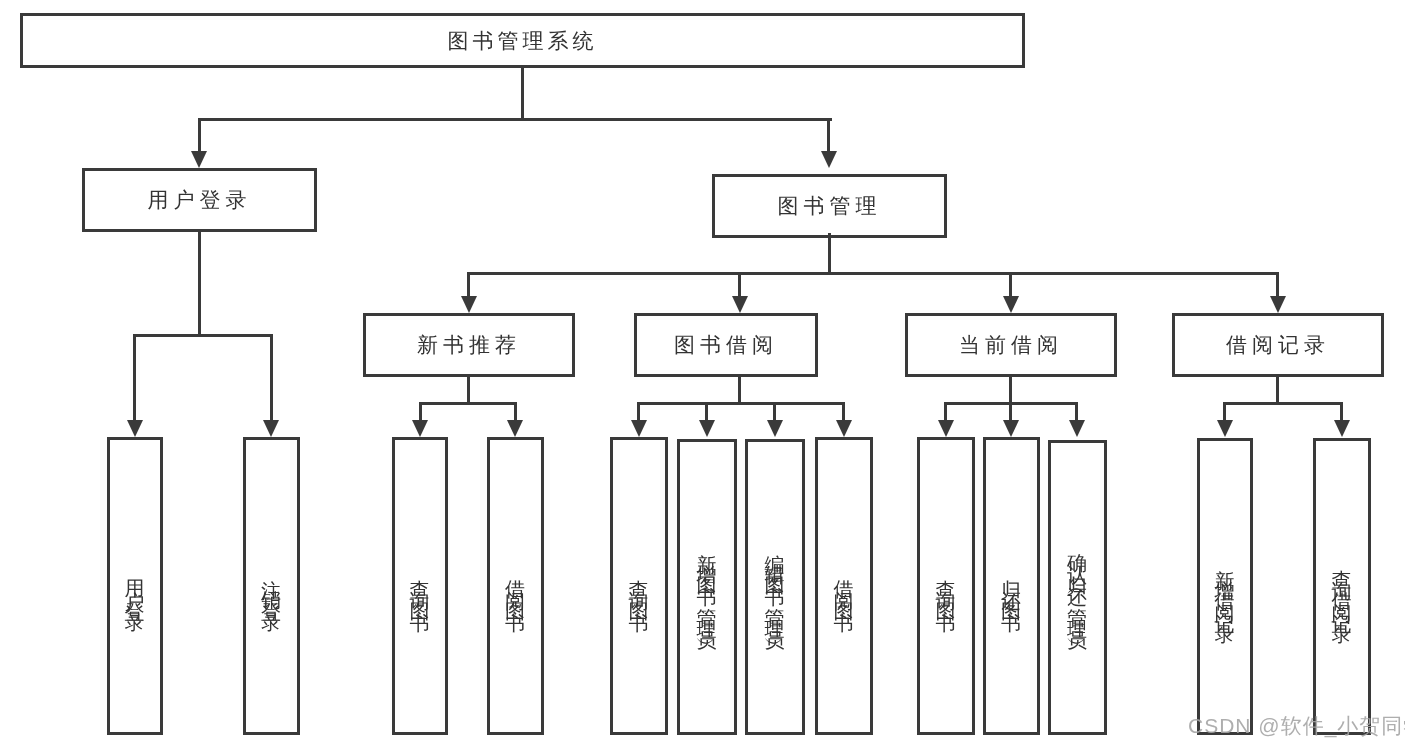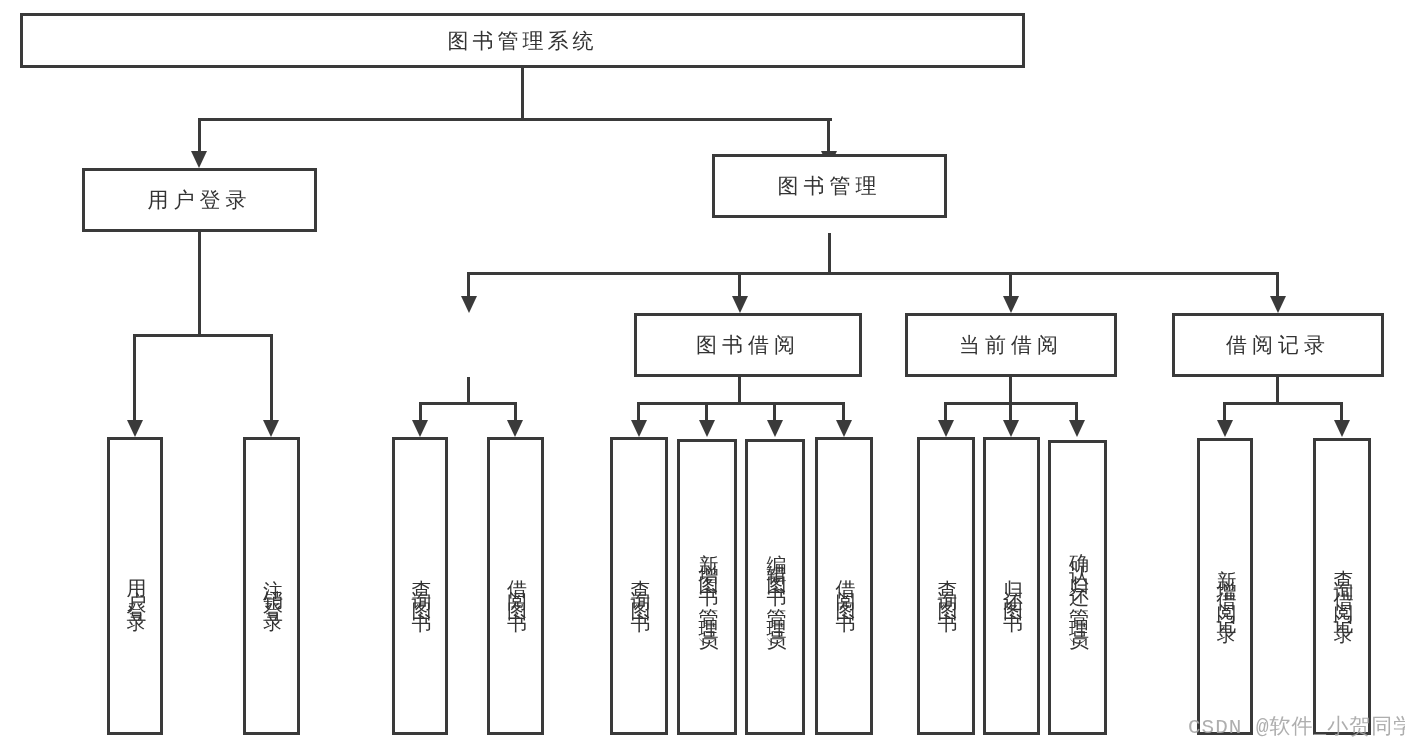--- a/index.html
+++ b/index.html
@@ -7,21 +7,20 @@
     padding: 0;
     background: #ffffff;
     font-family: "Liberation Sans", sans-serif;
   }
   #stage {
     position: relative;
     width: 1405px;
     height: 747px;
     background: #ffffff;
     overflow: hidden;
-    font-family: Liberation Mono, monospace;
   }
   .node-h {
     position: absolute;
     box-sizing: border-box;
     background: #ffffff;
     border: 3px solid #3a3a3a;
     display: flex;
     align-items: center;
     justify-content: center;
     font-size: 21px;
@@ -77,41 +76,42 @@
   <div class="node-h root" style="left:20px;top:13px;width:1005px;height:55px;">图书管理系统</div>
 
   <div class="line" style="left:521px;top:68px;width:3px;height:52px;"></div>
   <div class="line" style="left:198px;top:118px;width:634px;height:3px;"></div>
   <div class="line" style="left:198px;top:118px;width:3px;height:36px;"></div>
   <div class="arrow" style="left:191px;top:151px;"></div>
   <div class="line" style="left:827px;top:118px;width:3px;height:36px;"></div>
   <div class="arrow" style="left:821px;top:151px;"></div>
 
   <div class="node-h" style="left:82px;top:168px;width:235px;height:64px;">用户登录</div>
-  <div class="node-h" style="left:712px;top:154px;width:235px;height:64px;">图书管理</div>
+  <div class="node-h" style="left:712px;top:174px;width:235px;height:64px;">图书管理</div>
 
   <div class="line" style="left:198px;top:232px;width:3px;height:103px;"></div>
   <div class="line" style="left:133px;top:334px;width:140px;height:3px;"></div>
   <div class="line" style="left:133px;top:334px;width:3px;height:87px;"></div>
   <div class="arrow" style="left:127px;top:420px;"></div>
   <div class="line" style="left:270px;top:334px;width:3px;height:87px;"></div>
   <div class="arrow" style="left:263px;top:420px;"></div>
 
   <div class="line" style="left:828px;top:233px;width:3px;height:41px;"></div>
   <div class="line" style="left:467px;top:272px;width:812px;height:3px;"></div>
   <div class="line" style="left:467px;top:272px;width:3px;height:26px;"></div>
   <div class="arrow" style="left:461px;top:296px;"></div>
   <div class="line" style="left:738px;top:272px;width:3px;height:26px;"></div>
   <div class="arrow" style="left:732px;top:296px;"></div>
   <div class="line" style="left:1009px;top:272px;width:3px;height:26px;"></div>
   <div class="arrow" style="left:1003px;top:296px;"></div>
   <div class="line" style="left:1276px;top:272px;width:3px;height:26px;"></div>
   <div class="arrow" style="left:1270px;top:296px;"></div>
 
-  <div class="node-h" style="left:634px;top:313px;width:228px;height:64px;">图书借阅</div>
+  <div class="node-h" style="left:363px;top:313px;width:212px;height:64px;">新书推荐</div>
+  <div class="node-h" style="left:634px;top:313px;width:184px;height:64px;">图书借阅</div>
   <div class="node-h" style="left:1172px;top:313px;width:212px;height:64px;">借阅记录</div>
   <div class="node-h" style="left:905px;top:313px;width:212px;height:64px;">当前借阅</div>
 
   <div class="line" style="left:467px;top:377px;width:3px;height:28px;"></div>
   <div class="line" style="left:419px;top:402px;width:98px;height:3px;"></div>
   <div class="line" style="left:419px;top:402px;width:3px;height:19px;"></div>
   <div class="arrow" style="left:412px;top:420px;"></div>
   <div class="line" style="left:514px;top:402px;width:3px;height:19px;"></div>
   <div class="arrow" style="left:507px;top:420px;"></div>
 

